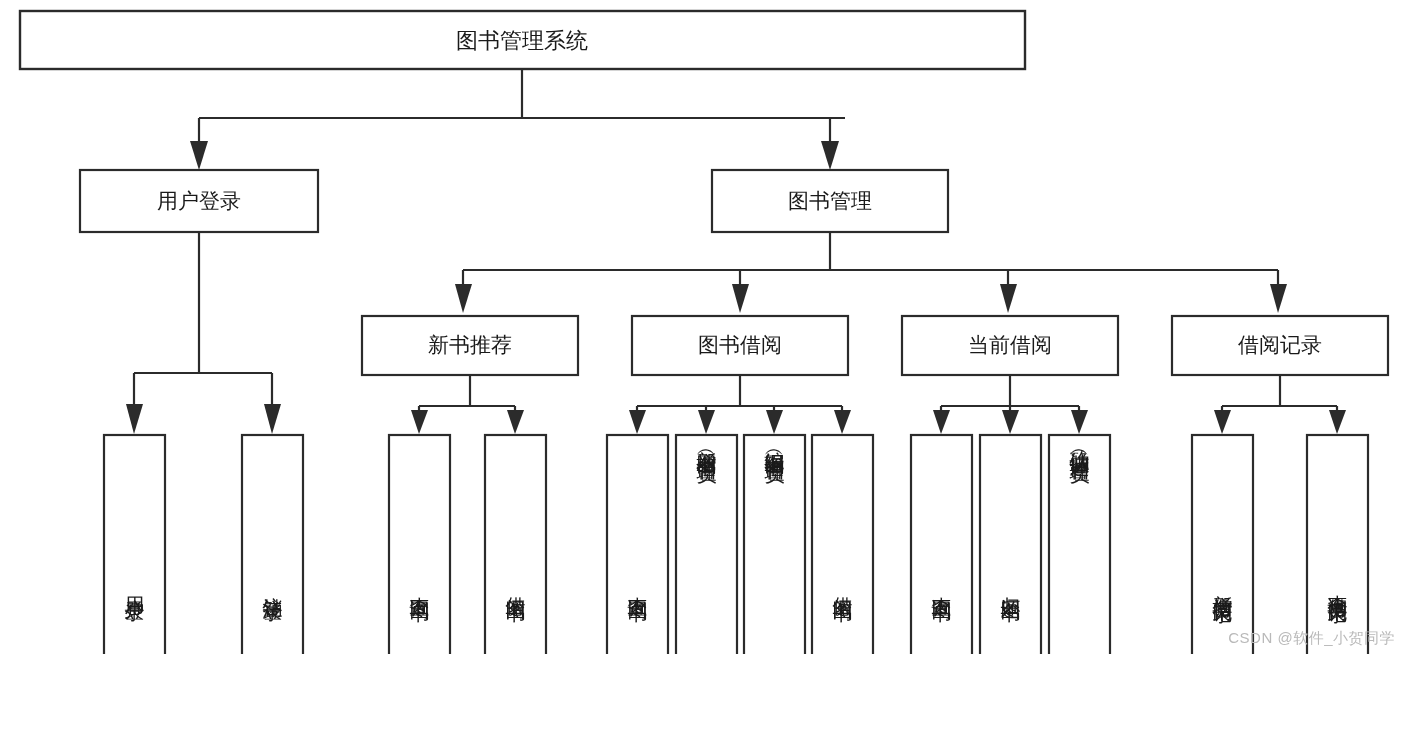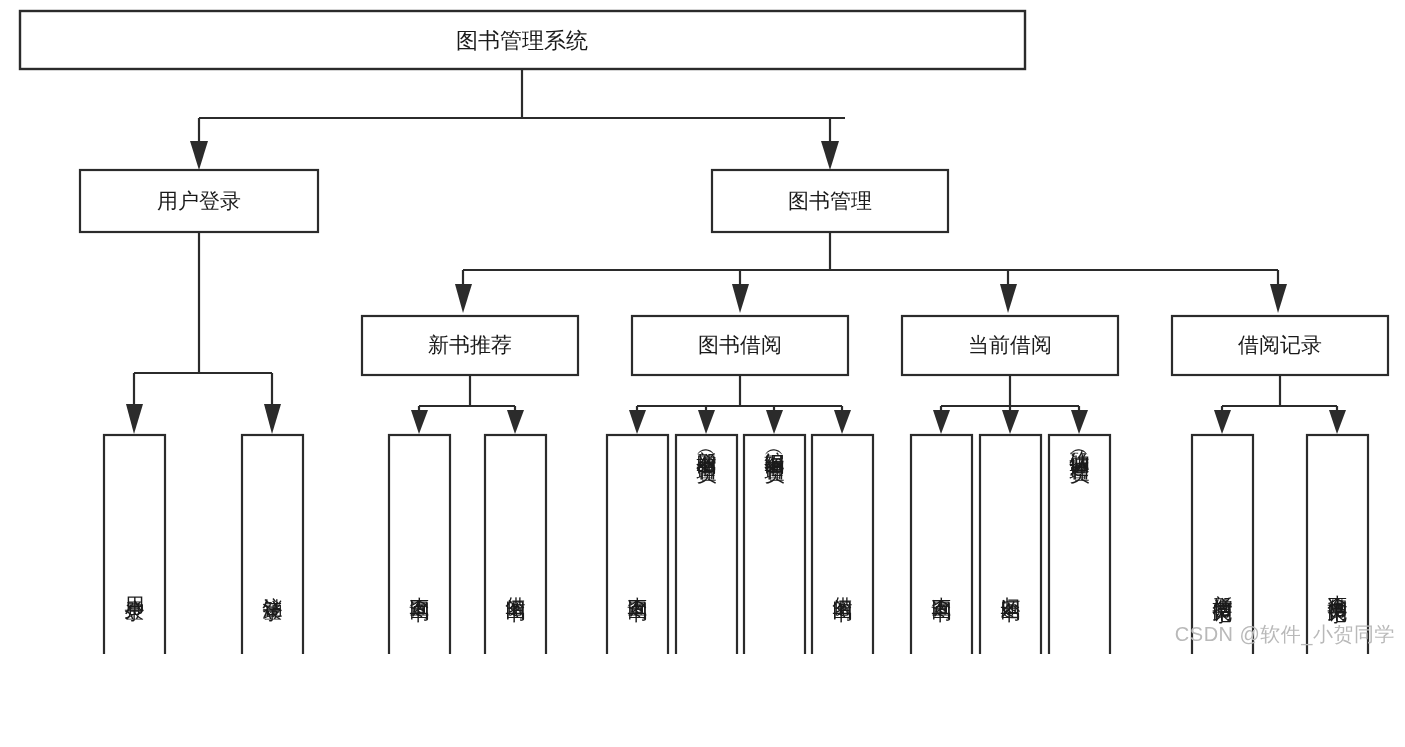--- a/index.html
+++ b/index.html
@@ -76,21 +76,21 @@
     letter-spacing: 2px;
     color: #1a1a1a;
     white-space: nowrap;
     text-align: center;
   }
   .watermark {
     position: absolute;
     right: 10px;
     bottom: 6px;
     font-family: "Liberation Sans", "DejaVu Sans", sans-serif;
-    font-size: 20px;
+    font-size: 15px;
     color: #b9b9b9;
     letter-spacing: 0.5px;
     user-select: none;
     white-space: nowrap;
   }
 </style>
 </head>
 <body>
 
 <div id="diagram-root">

